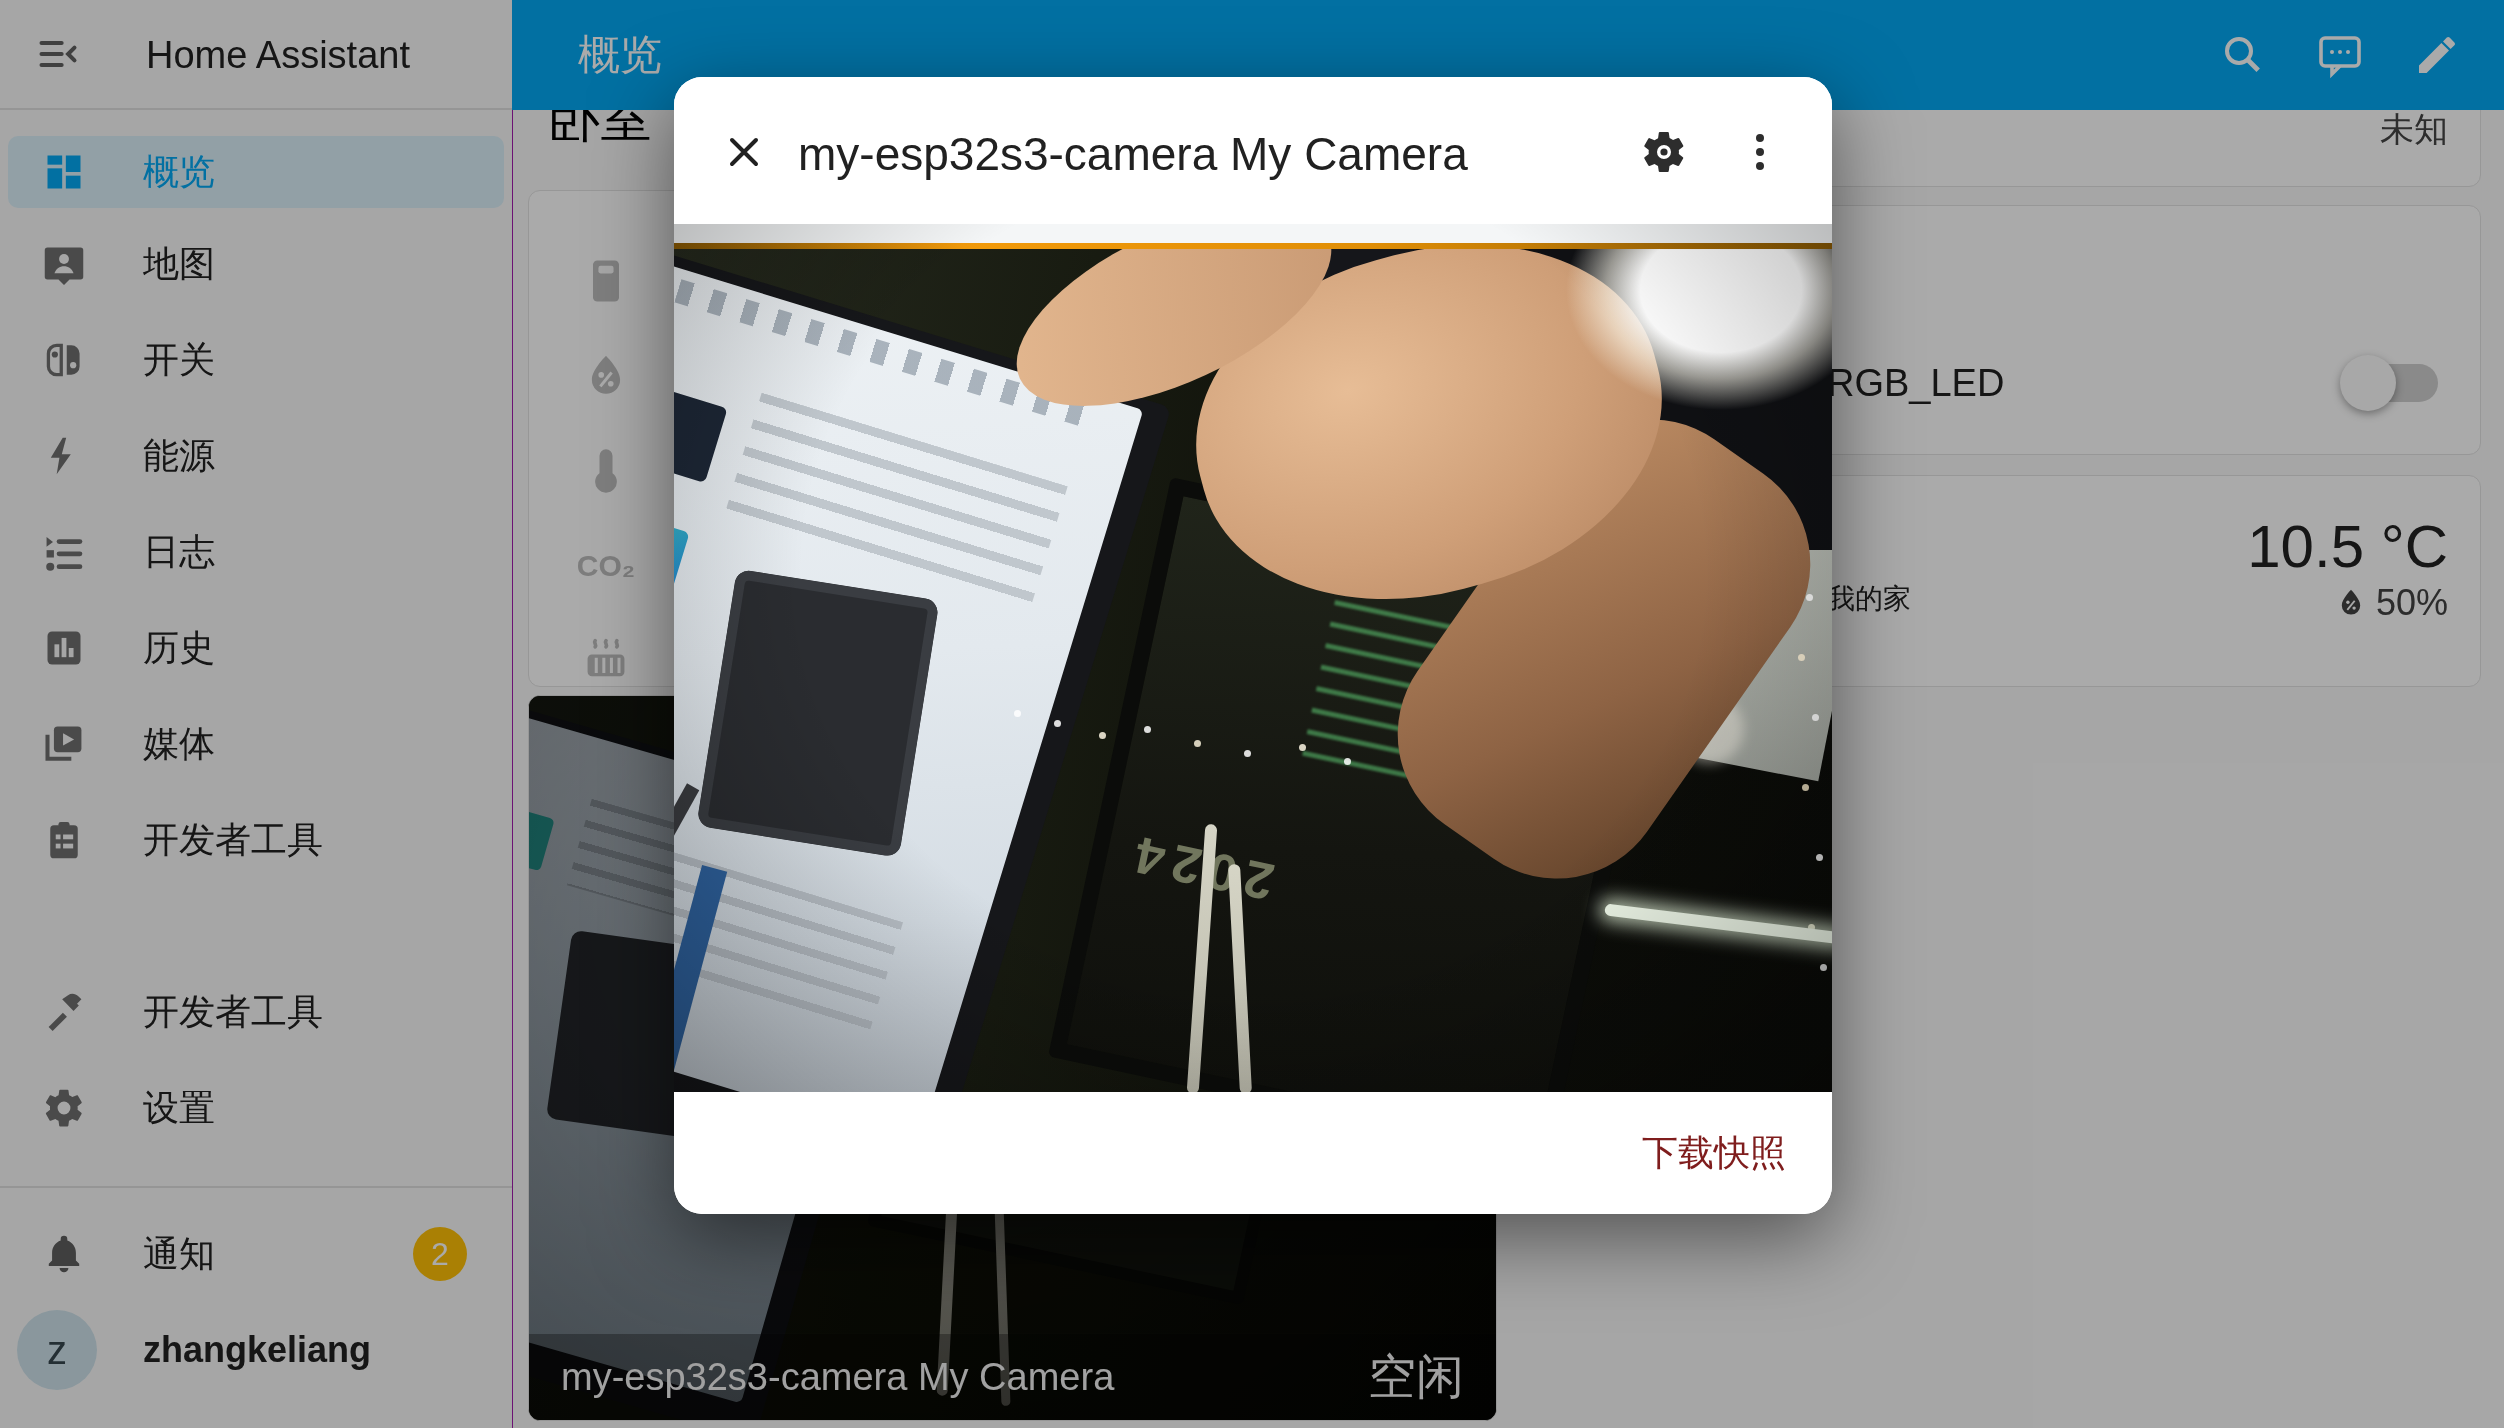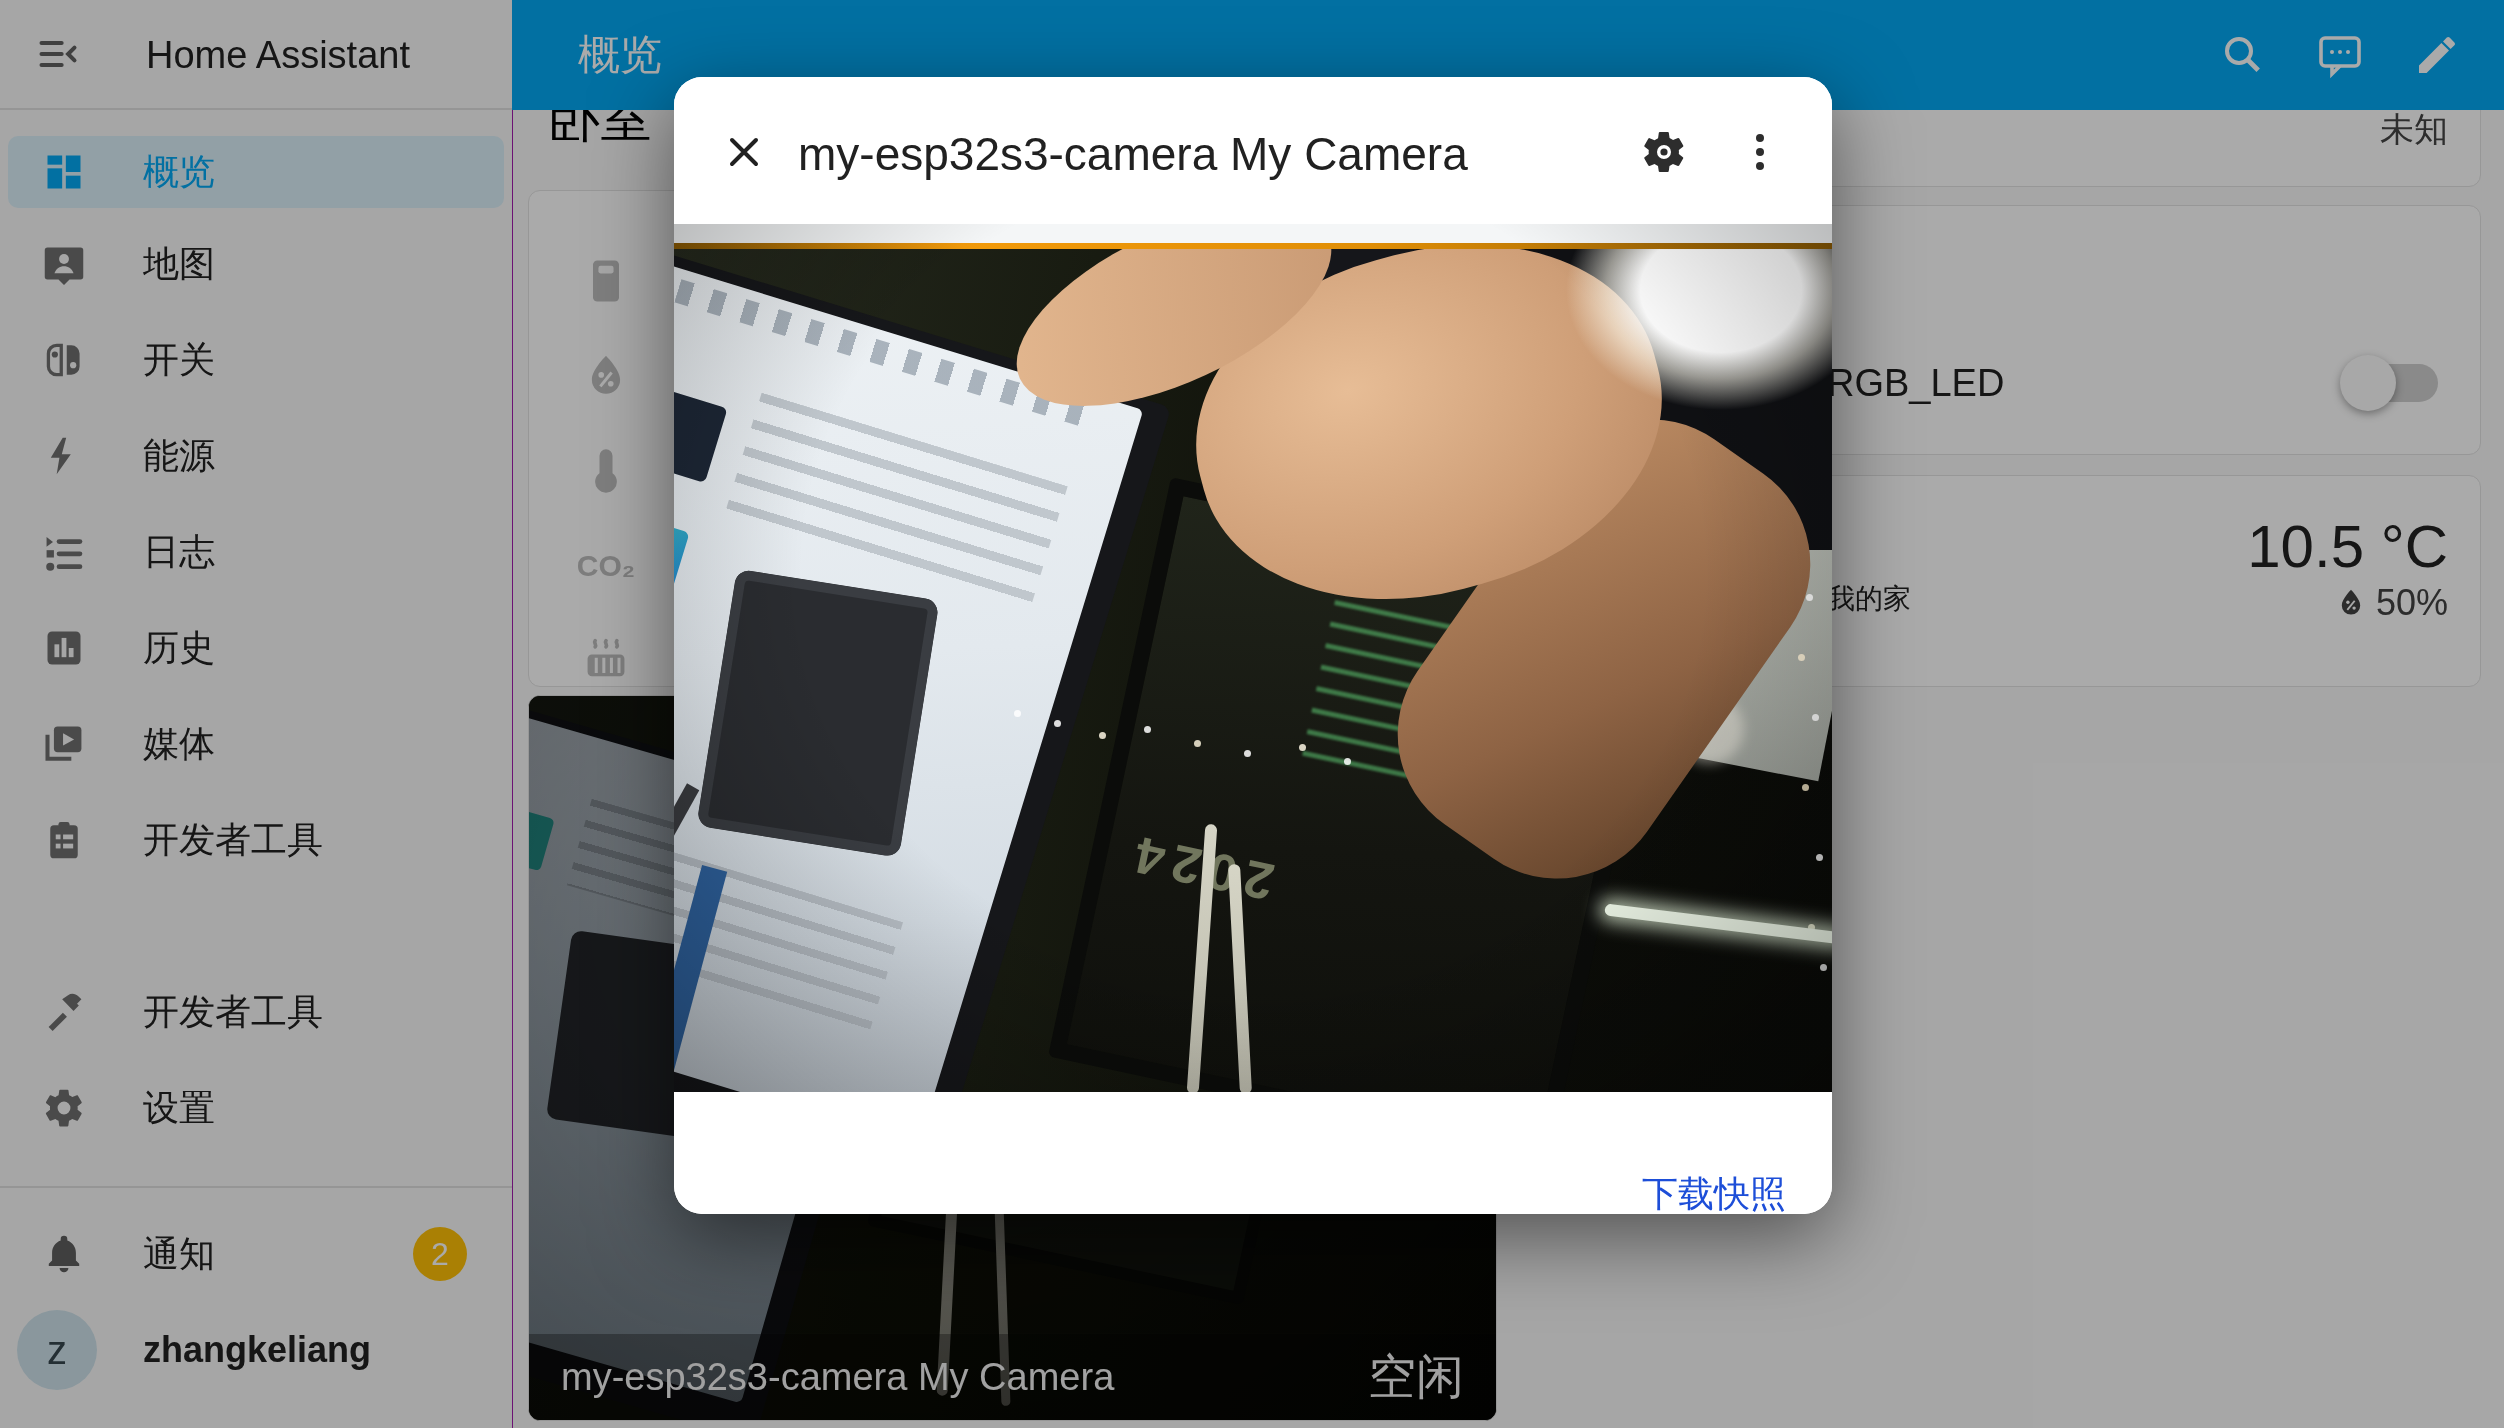--- a/index.html
+++ b/index.html
@@ -66,21 +66,21 @@
   .backdrop{position:absolute;inset:0;background:rgba(0,0,0,.335);z-index:50;}
   .modal{position:absolute;left:674px;top:77px;width:1158px;height:1137px;background:#fff;border-radius:28px;
     box-shadow:0 24px 80px rgba(0,0,0,.5);z-index:60;overflow:hidden;}
   .m-head{position:absolute;left:0;top:0;width:100%;height:147px;background:#fff;}
   .m-close{position:absolute;left:46px;top:51px;width:48px;height:48px;border:none;background:transparent;padding:0;cursor:pointer;}
   .m-title{position:absolute;left:124px;top:50px;font-size:46px;color:#212121;white-space:nowrap;}
   .m-gear{position:absolute;left:966px;top:51px;width:48px;height:48px;border:none;background:transparent;padding:0;cursor:pointer;}
   .m-kebab{position:absolute;left:1062px;top:51px;width:48px;height:48px;border:none;background:transparent;padding:0;cursor:pointer;}
   .m-foot{position:absolute;left:0;top:1015px;width:100%;height:122px;background:#fff;}
   .download{position:absolute;right:40px;top:50%;transform:translateY(-50%);border:none;background:transparent;
-    color:#1d4ed8;font-size:36px;font-weight:500;font-family:inherit;cursor:pointer;margin-top:41px;}
+    color:#7f1d1d;font-size:36px;font-weight:500;font-family:inherit;cursor:pointer;}
 
   
   .photo{position:absolute;left:0;top:147px;width:1158px;height:868px;overflow:hidden;background:#0d0e09;}
   .layer{position:absolute;}
   .ph-base{inset:0;background:linear-gradient(100deg,#262a1e 0%,#171a10 35%,#0d0e09 62%,#0a0b08 100%);}
   .ph-midmon{left:430px;top:300px;width:480px;height:560px;transform:rotate(12deg);
     background:linear-gradient(170deg,#20241a,#141510 55%,#0e0f0b);border:16px solid #0b0c0a;border-radius:6px;}
   .green-lines{position:absolute;left:170px;top:70px;width:230px;height:170px;
     background:repeating-linear-gradient(rgba(96,206,118,.75) 0 5px,transparent 5px 22px);opacity:.7;filter:blur(1px);}
   .year{position:absolute;left:20px;top:330px;transform:rotate(180deg);font-size:52px;font-weight:700;

